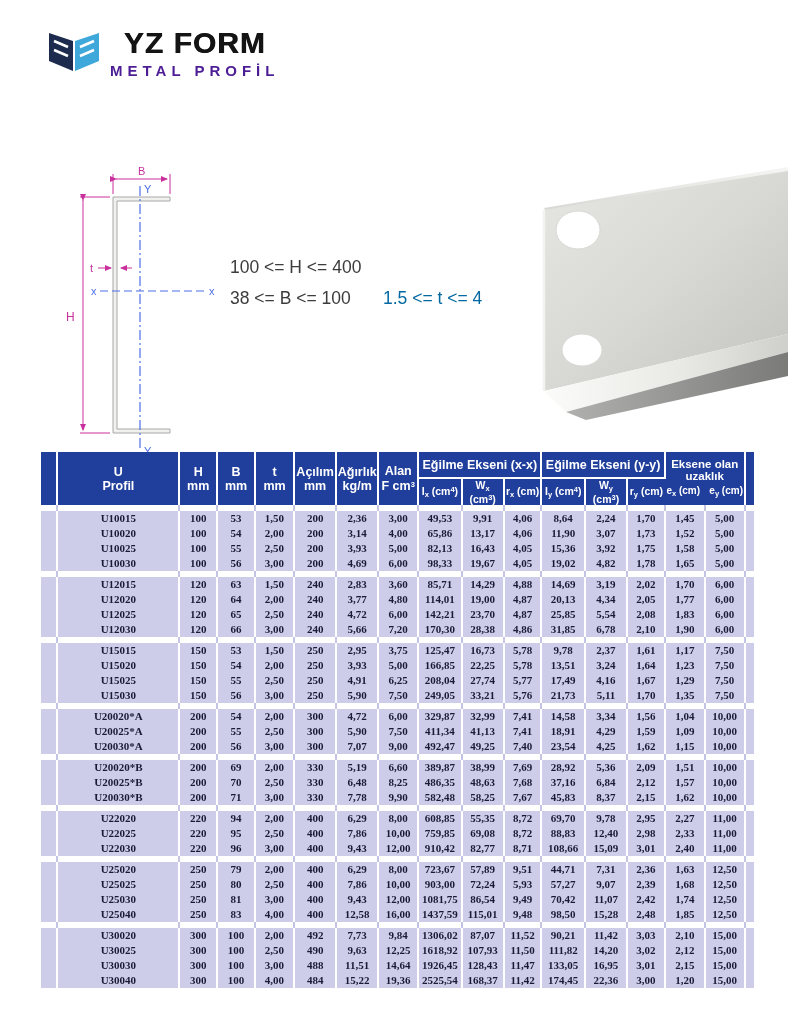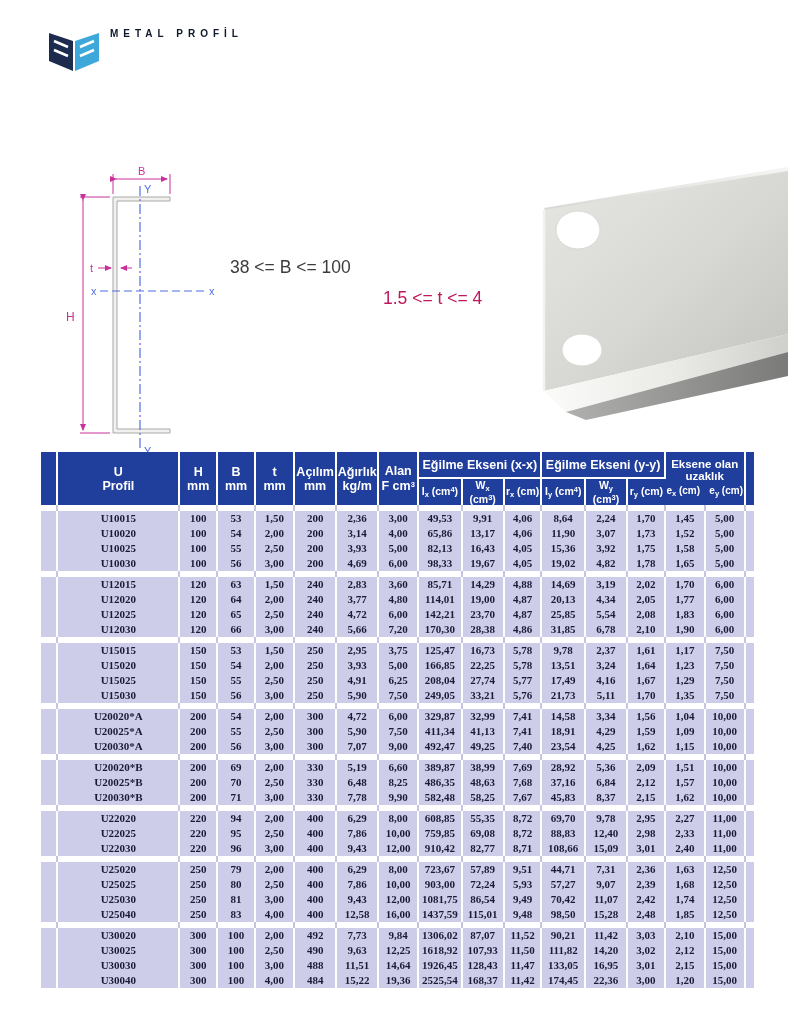--- a/index.html
+++ b/index.html
@@ -3,29 +3,29 @@
 <meta charset="utf-8">
 <style>
   html,body{margin:0;padding:0;background:#fff;}
   #page{position:relative;width:794px;height:1024px;background:#fff;overflow:hidden;
         font-family:"Liberation Sans",sans-serif;}
   
   #logo{position:absolute;left:46px;top:26px;display:flex;align-items:flex-start;gap:8px;}
   #logo-text{display:flex;flex-direction:column;align-items:center;}
   #logo-name{font-size:30px;font-weight:700;color:#141414;letter-spacing:1px;
              text-shadow:.6px 0 currentColor;}
-  #logo-sub{font-size:10px;font-weight:700;color:#0f172a;letter-spacing:5px;margin-top:2px;}
+  #logo-sub{font-size:15px;font-weight:700;color:#4c1d95;letter-spacing:5px;margin-top:2px;}
   
   #page-title{position:absolute;left:44px;top:98px;font-size:46px;font-weight:700;
               color:#1e3ca6;letter-spacing:-.5px;white-space:nowrap;
               text-shadow:.9px 0 currentColor,-.4px 0 currentColor;}
   
   #diagram{position:absolute;left:58px;top:166px;}
   #constraints{position:absolute;left:230px;top:252px;font-size:17.5px;color:#3c3c3c;line-height:31px;}
-  #constraint-t{position:absolute;left:383px;top:288px;font-size:17.5px;color:#be185d;}
+  #constraint-t{position:absolute;left:383px;top:288px;font-size:17.5px;color:#0369a1;}
   #photo{position:absolute;left:490px;top:164px;}
   
   #sheet-table{position:absolute;left:41px;top:452px;width:713px;border-collapse:collapse;
                table-layout:fixed;}
   #sheet-table th{background:#203e9b;color:#fff;font-weight:700;padding:0;vertical-align:middle;
                   border-right:2px solid #fff;}
   #sheet-table th:last-child{border-right:none;}
   th.ch{font-size:12.5px;line-height:14px;height:50px;}
   th.grp{font-size:12.5px;height:25px;border-bottom:2px solid #fff;margin-left:24px;}
   th.sub{font-size:10.5px;height:23px;font-weight:700;}
@@ -47,20 +47,21 @@
 <div id="page">
 
   <div id="logo">
     <svg width="56" height="48" viewBox="0 0 56 46">
       <path d="M3,6 L27,14 L27,44 L3,34 Z" fill="#1c2b4e"></path>
       <path d="M29,14 L53,6 L53,34 L29,44 Z" fill="#3fa8da"></path>
       <path d="M8,14 L22,20 M8,23 L22,29" stroke="#fff" stroke-width="2.6" fill="none"></path>
       <path d="M34,20 L48,14 M34,29 L48,23" stroke="#fff" stroke-width="2.6" fill="none"></path>
     </svg>
     <div id="logo-text">
+      <div id="logo-name">YZ FORM</div>
       <div id="logo-sub">METAL PROFİL</div>
     </div>
   </div>
 
 
   <svg id="diagram" width="205" height="292" viewBox="0 0 205 292">
     <defs>
       <marker id="am" markerWidth="8" markerHeight="8" refX="6" refY="3" orient="auto">
         <path d="M0,0 L7,3 L0,6 Z" fill="#c8309c"></path>
       </marker>
@@ -86,20 +87,21 @@
     <text x="80" y="9" font-size="11" fill="#c8309c" font-family="Liberation Sans,sans-serif">B</text>
     <text x="86" y="27" font-size="11" fill="#4f6fe6" font-family="Liberation Sans,sans-serif">Y</text>
     <text x="32" y="106" font-size="11" fill="#c8309c" font-family="Liberation Sans,sans-serif">t</text>
     <text x="33" y="129" font-size="11" fill="#4f6fe6" font-family="Liberation Sans,sans-serif">x</text>
     <text x="151" y="129" font-size="11" fill="#4f6fe6" font-family="Liberation Sans,sans-serif">x</text>
     <text x="8" y="155" font-size="12" fill="#c8309c" font-family="Liberation Sans,sans-serif">H</text>
     <text x="86" y="289" font-size="11" fill="#4f6fe6" font-family="Liberation Sans,sans-serif">Y</text>
   </svg>
 
   <div id="constraints">
+    <div>100 &lt;= H &lt;= 400</div>
     <div>38 &lt;= B &lt;= 100</div>
   </div>
   <div id="constraint-t">1.5 &lt;= t &lt;= 4</div>
 
   <svg id="photo" width="300" height="258" viewBox="0 0 300 258">
     <defs>
       <linearGradient id="gtop" x1="0" y1="0" x2="0" y2="1">
         <stop offset="0" stop-color="#f6f6f4"></stop>
           <stop offset="1" stop-color="#d2d2cf"></stop>
       </linearGradient>

